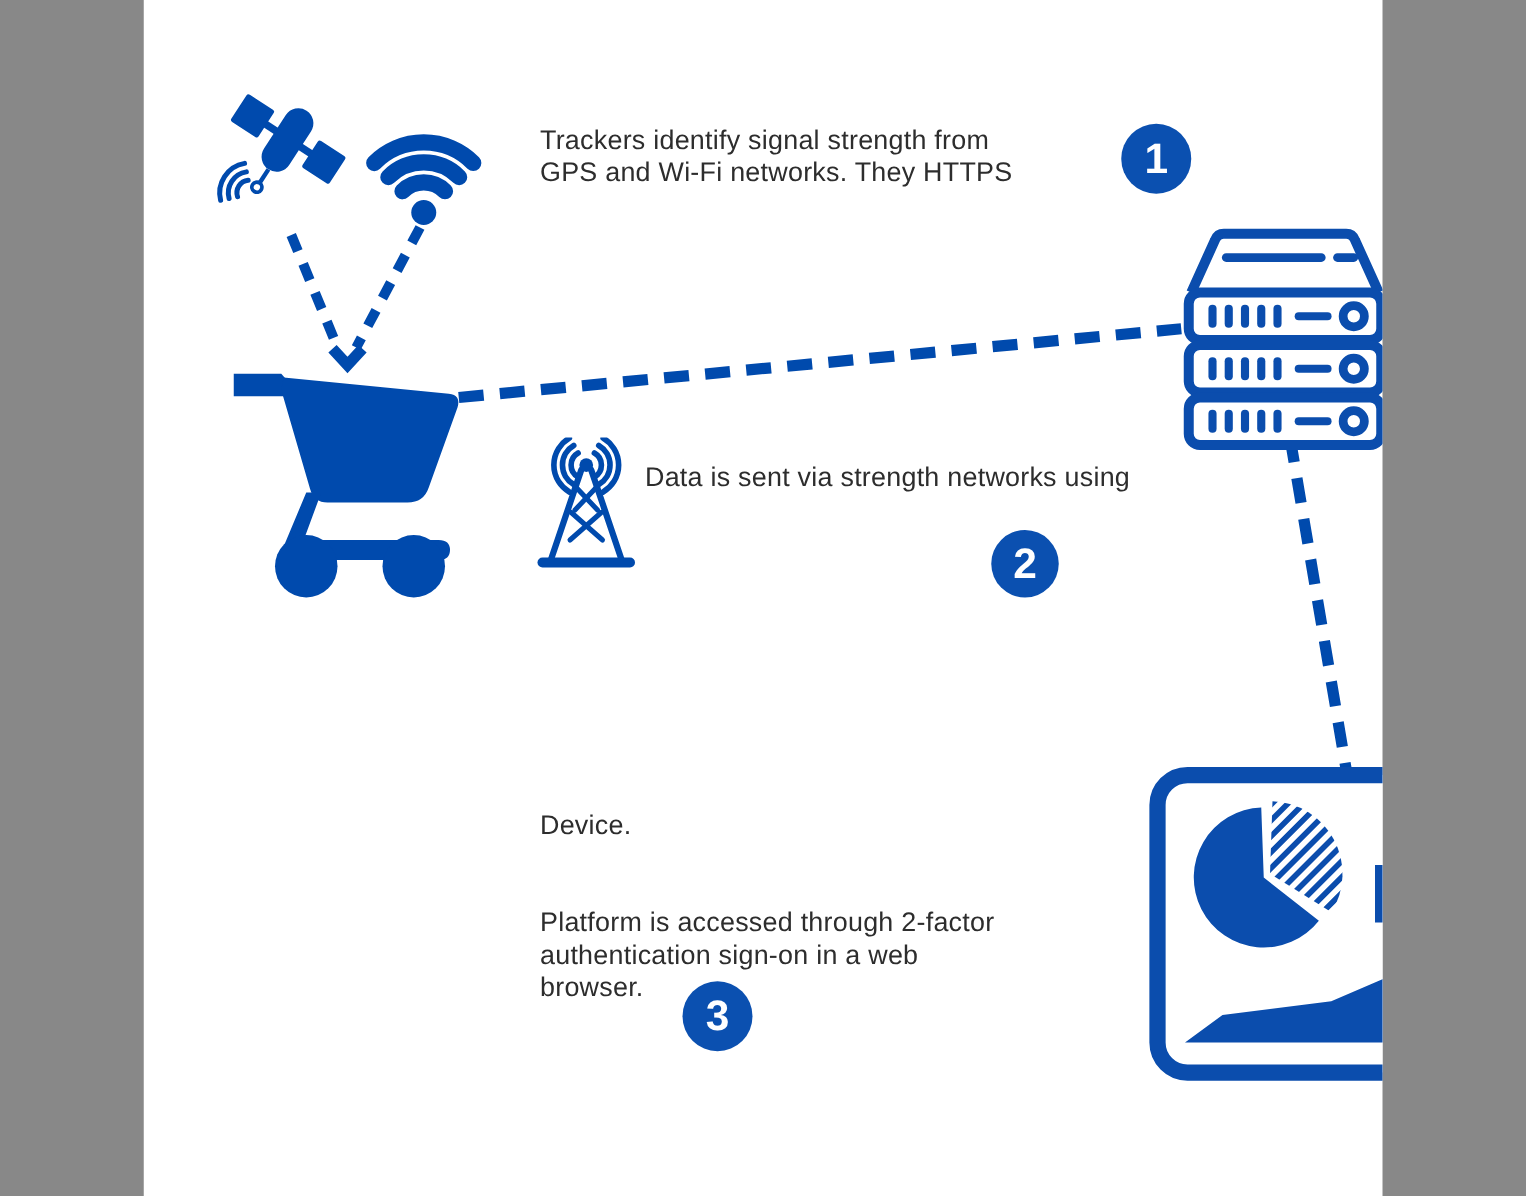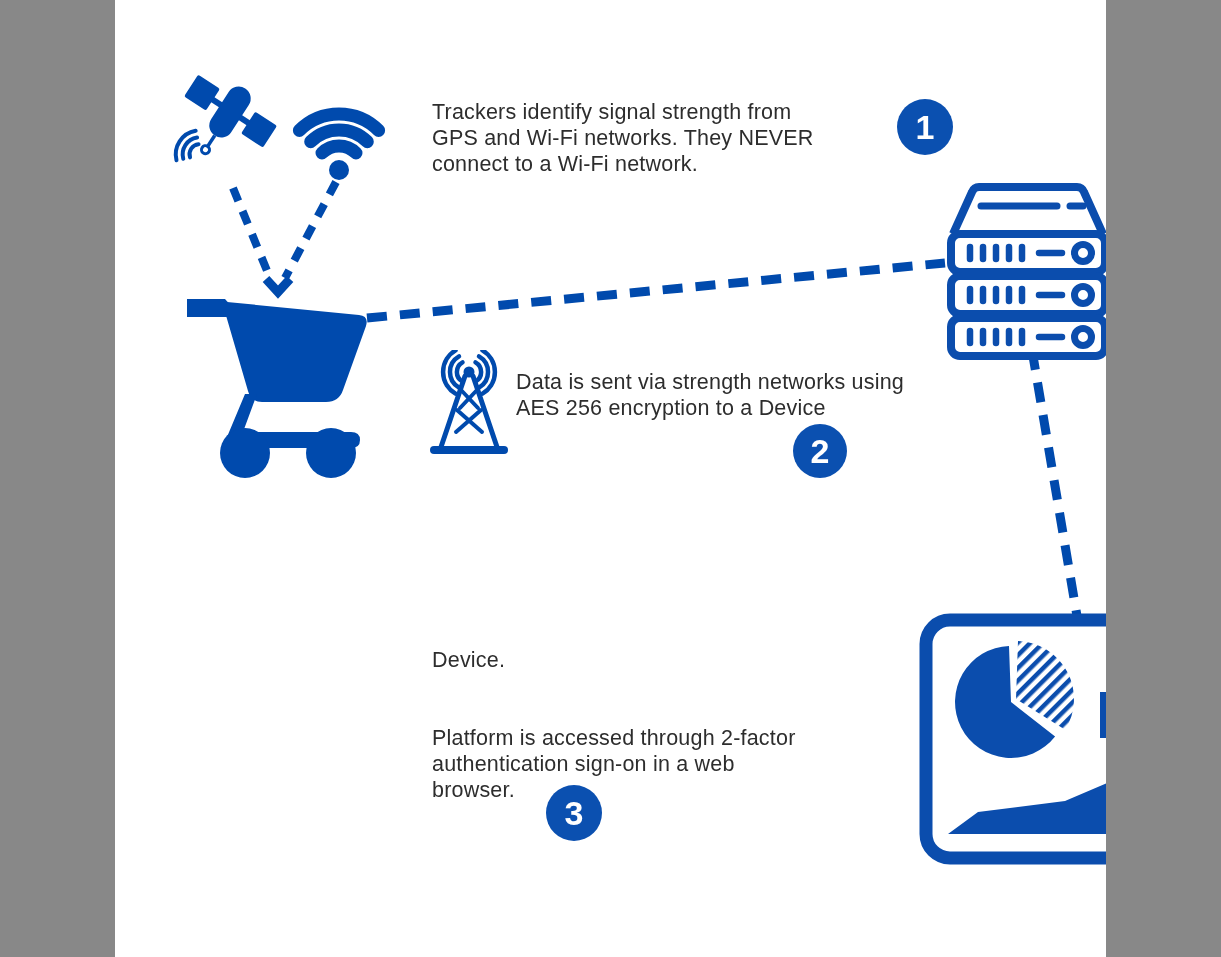--- a/index.html
+++ b/index.html
@@ -75,22 +75,21 @@
       <path d="M4 9 L42 9 L58 27 L4 27 Z"></path>
       <path d="M44 12 L176 25 Q186 26 183 36 L160 100 Q156 112 143 112 L79 112 Q68 112 65 101 L42 22 Z"></path>
       <path d="M62 104 L74 104 L60 142 L168 142 Q177 142 177 150 Q177 158 168 158 L50 158 Q40 158 44 147 Z"></path>
       <circle cx="62" cy="163" r="25"></circle>
       <circle cx="148" cy="163" r="25"></circle>
     </g>
   </svg>
 
   <div class="abs txt" style="left:317px;top:99px">
     <div>Trackers identify signal strength from</div>
-    <div>GPS and Wi-Fi networks. They NEVER</div>
-    <div>connect to a Wi-Fi network.</div>
+    <div>GPS and Wi-Fi networks. They HTTPS</div>
   </div>
   <div class="badge" style="left:782px;top:99px;width:56px;height:56px">
       <span>1</span>
     </div>
 
   <svg class="abs blue" style="left:312px;top:350px" width="84" height="116" viewBox="0 0 84 116">
     <g stroke="currentColor" fill="none" stroke-linecap="round">
       <g stroke-width="5">
         <line x1="38" y1="26" x2="14" y2="97"></line>
         <line x1="46" y1="26" x2="70" y2="97"></line>
@@ -109,21 +108,20 @@
         <path d="M 48.5 12.4 A 11 11 0 0 1 48.5 31.6"></path>
         <path d="M 52 6.4 A 18 18 0 0 1 52 37.6"></path>
         <path d="M 55.5 0.4 A 25 25 0 0 1 55.5 43.6"></path>
       </g>
     </g>
     <circle cx="42" cy="22" r="5.5" fill="currentColor"></circle>
   </svg>
 
   <div class="abs txt" style="left:401px;top:369px">
     <div>Data is sent via strength networks using</div>
-    <div>AES 256 encryption to a Device</div>
   </div>
   <div class="badge" style="left:678px;top:424px;width:54px;height:54px">
       <span>2</span>
     </div>
 
   <svg class="abs outl" style="left:828px;top:180px" width="170" height="180" viewBox="0 0 170 180">
     <g stroke="currentColor" fill="none" stroke-linejoin="round">
       <path d="M10 54 L29 12 Q31 7 36 7 L134 7 Q139 7 141 12 L160 54" stroke-width="8"></path>
       <g stroke-width="7" stroke-linecap="round">
         <line x1="38" y1="26" x2="114" y2="26"></line>

